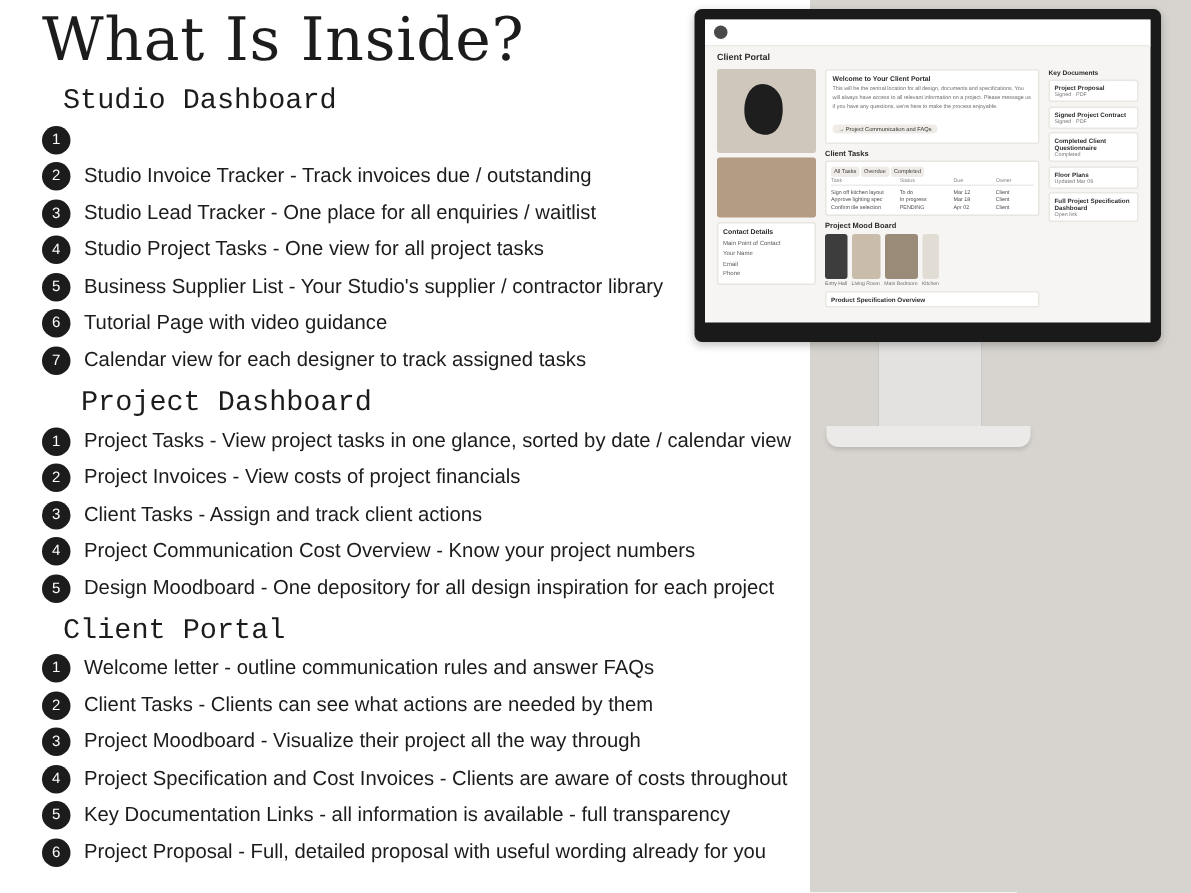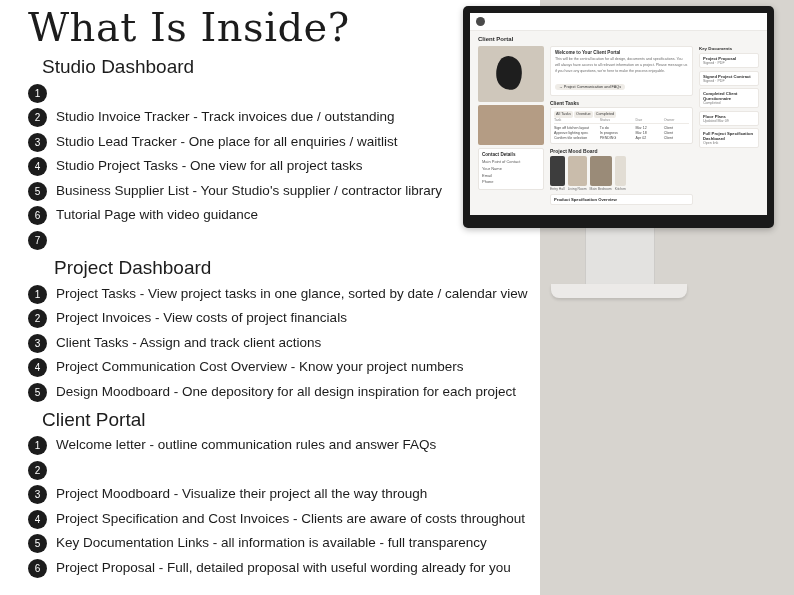--- a/index.html
+++ b/index.html
@@ -38,21 +38,21 @@
   .title {
     font-family: "DejaVu Serif", serif;
     font-size: 40px;
     font-weight: 400;
     letter-spacing: 0.5px;
     color: #1c1c1c;
     margin: 0 0 6px 0;
     line-height: 1.15;
   }
   .section-head {
-    font-family: Liberation Sans, sans-serif;
+    font-family: Liberation Mono, monospace;
     font-size: 19px;
     font-weight: 400;
     color: #1c1c1c;
     margin: 6px 0 4px 14px;
     line-height: 1.2;
   }
   .section-head.sub {
     margin-left: 26px;
   }
   ul.items {
@@ -366,20 +366,21 @@
       <li class="item">
           <span class="num">5</span>
           <span class="item-text">Business Supplier List - Your Studio's supplier / contractor library</span>
         </li>
       <li class="item">
           <span class="num">6</span>
           <span class="item-text">Tutorial Page with video guidance</span>
         </li>
       <li class="item">
           <span class="num">7</span>
+          <span class="item-text">Calendar view for each designer to track assigned tasks</span>
         </li>
     </ul>
 
     <h2 class="section-head sub">Project Dashboard</h2>
     <ul class="items">
       <li class="item">
           <span class="num">1</span>
           <span class="item-text">Project Tasks - View project tasks in one glance, sorted by date / calendar view</span>
         </li>
       <li class="item">
@@ -401,20 +402,21 @@
     </ul>
 
     <h2 class="section-head">Client Portal</h2>
     <ul class="items">
       <li class="item">
           <span class="num">1</span>
           <span class="item-text">Welcome letter - outline communication rules and answer FAQs</span>
         </li>
       <li class="item">
           <span class="num">2</span>
+          <span class="item-text">Client Tasks - Clients can see what actions are needed by them</span>
         </li>
       <li class="item">
           <span class="num">3</span>
           <span class="item-text">Project Moodboard - Visualize their project all the way through</span>
         </li>
       <li class="item">
           <span class="num">4</span>
           <span class="item-text">Project Specification and Cost Invoices - Clients are aware of costs throughout</span>
         </li>
       <li class="item">

